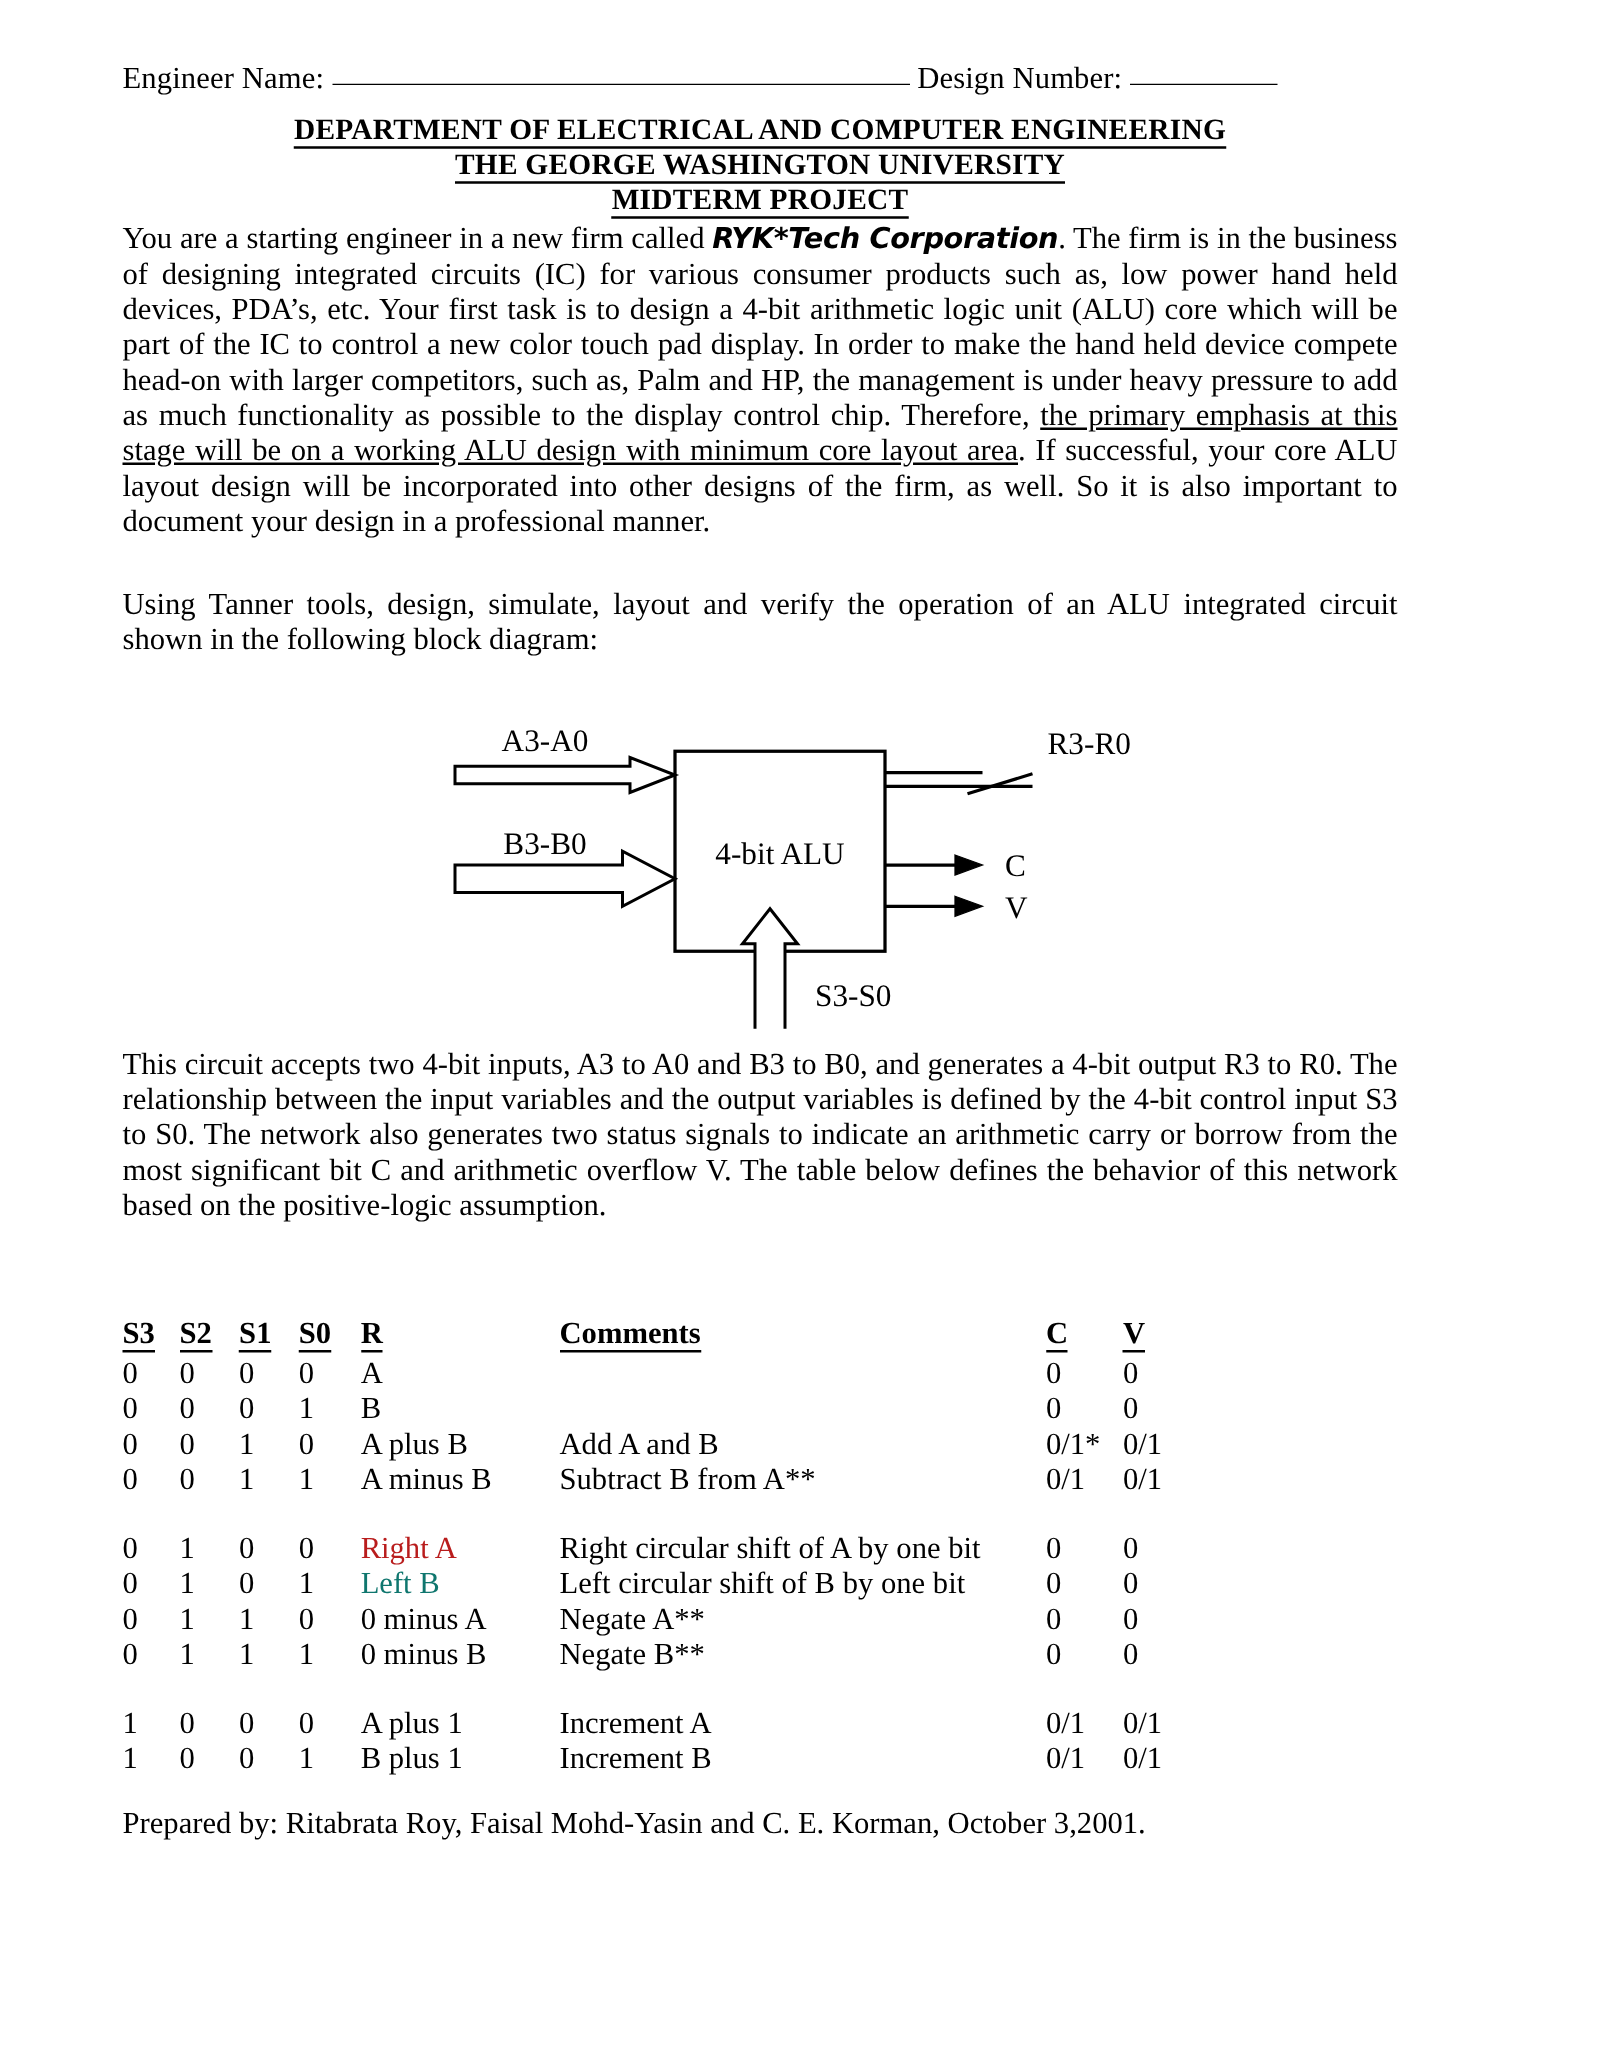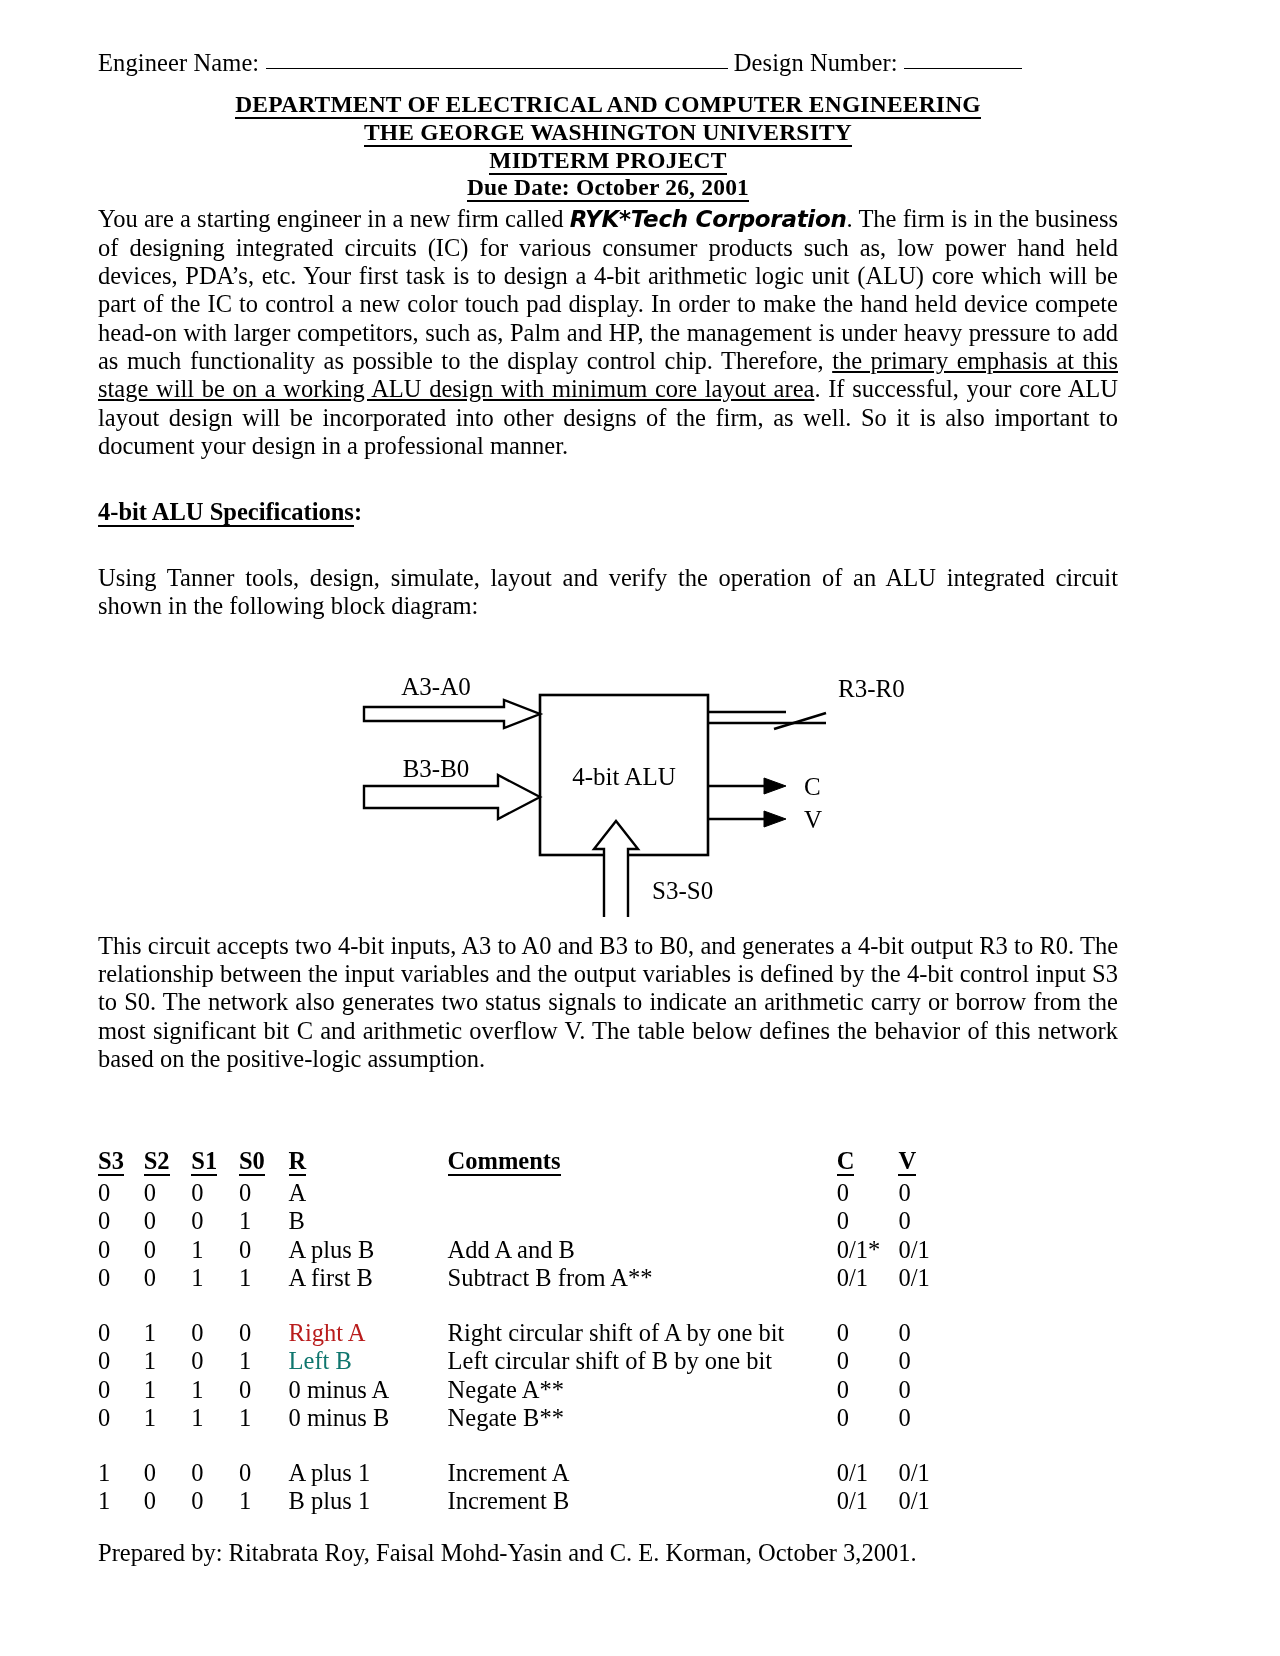--- a/index.html
+++ b/index.html
@@ -165,26 +165,24 @@
       <span>Engineer Name:</span>
       <span class="blank-rule rule-long"></span>
       <span>Design Number:</span>
       <span class="blank-rule rule-short"></span>
     </div>
 
     <div class="title-block">
       <div class="t"><span>DEPARTMENT OF ELECTRICAL AND COMPUTER ENGINEERING</span></div>
       <div class="t"><span>THE GEORGE WASHINGTON UNIVERSITY</span></div>
       <div class="t"><span>MIDTERM PROJECT</span></div>
-      <div class="t"><span>Due Date: October 26, 2001</span></div>
     </div>
 
     <p class="body top"><span>You are a starting engineer in a new firm called </span><span class="brand">RYK*Tech Corporation</span><span>. The firm is in the business of designing integrated circuits (IC) for various consumer products such as, low power hand held devices, PDA’s, etc. Your first task is to design a 4-bit arithmetic logic unit (ALU) core which will be part of the IC to control a new color touch pad display. In order to make the hand held device compete head-on with larger competitors, such as, Palm and HP, the management is under heavy pressure to add as much functionality as possible to the display control chip. Therefore, </span><span class="u">the primary emphasis at this stage will be on a working ALU design with minimum core layout area</span><span>. If successful, your core ALU layout design will be incorporated into other designs of the firm, as well. So it is also important to document your design in a professional manner.</span></p>
 
-    <div class="spec-head"><span class="u2">4-bit ALU Specifications</span><span class="colon">:</span></div>
 
     <p class="body intro">Using Tanner tools, design, simulate, layout and verify the operation of an ALU integrated circuit shown in the following block diagram:</p>
 
     <div class="diagram-wrap">
       <svg class="diagram" width="620" height="260" viewBox="0 0 620 260">
 
         <rect x="232" y="28" width="168" height="160" fill="none" stroke="#000" stroke-width="2.6"></rect>
         <text x="316" y="118" font-size="25" text-anchor="middle">4-bit ALU</text>
 
         <text x="128" y="28" font-size="25" text-anchor="middle">A3-A0</text>
@@ -258,21 +256,21 @@
               <td class="c-r">A plus B</td>
               <td class="c-cm">Add A and B</td>
               <td class="c-c">0/1*</td>
               <td class="c-v">0/1</td>
             </tr>
             <tr>
               <td class="c-s3">0</td>
               <td class="c-s2">0</td>
               <td class="c-s1">1</td>
               <td class="c-s0">1</td>
-              <td class="c-r">A first B</td>
+              <td class="c-r">A minus B</td>
               <td class="c-cm">Subtract B from A**</td>
               <td class="c-c">0/1</td>
               <td class="c-v">0/1</td>
             </tr>
             <tr class="spacer">
               <td colspan="8"></td>
             </tr>
             <tr>
               <td class="c-s3">0</td>
               <td class="c-s2">1</td>

